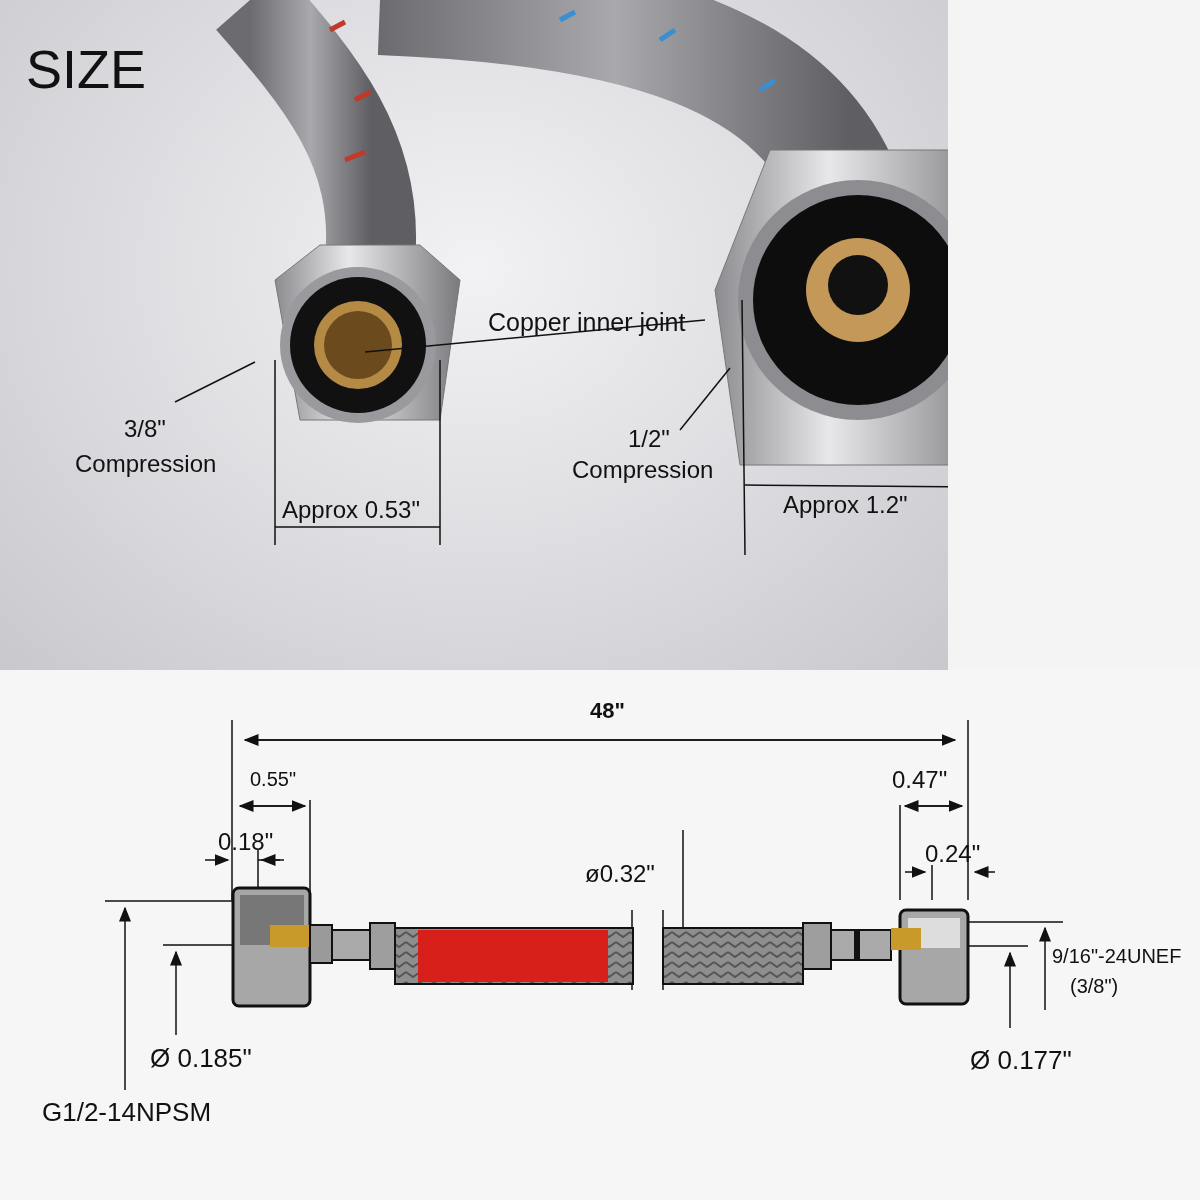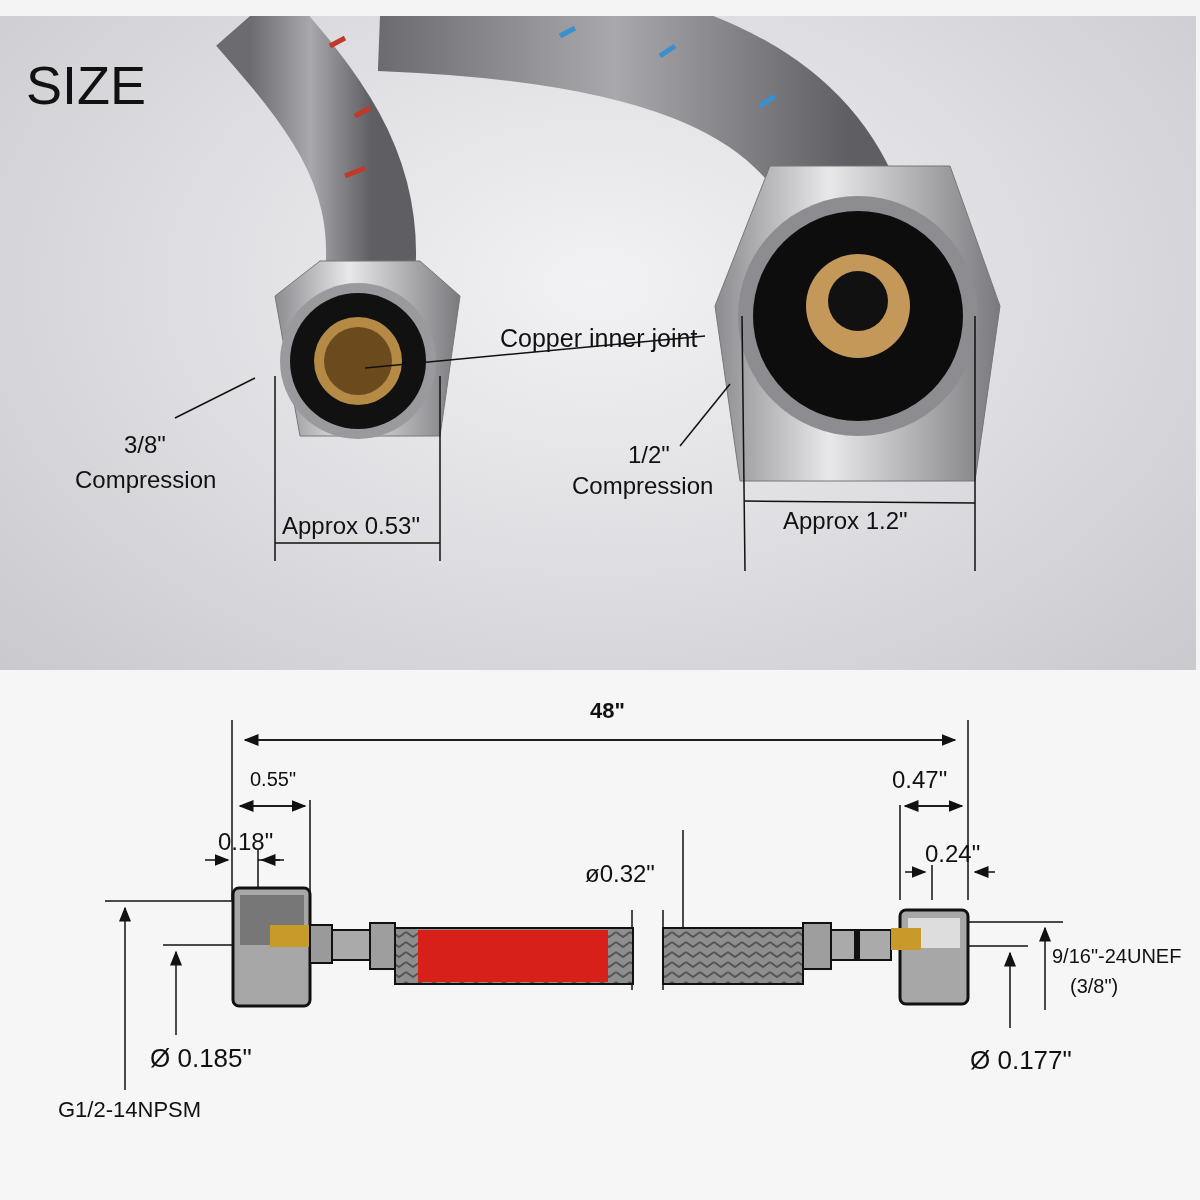--- a/index.html
+++ b/index.html
@@ -1,17 +1,17 @@
 <!DOCTYPE html>
 <html><head>
 <meta charset="utf-8">
 <style>
   html,body{margin:0;padding:0;}
   body{width:1200px;height:1200px;position:relative;overflow:hidden;background:#f4f4f4;font-family:"Liberation Sans",sans-serif;}
-  .photo{position:absolute;left:0;top:16px;width:1196px;height:670px;
+  .photo{position:absolute;left:0;top:0;width:948px;height:670px;
     background:radial-gradient(ellipse at 50% 40%,#f2f2f4 0%,#dcdce0 55%,#c9c9cd 100%);overflow:hidden;}
   .drawing{position:absolute;left:0;top:670px;width:1200px;height:530px;background:#f6f6f6;}
   .txt{position:absolute;color:#111;white-space:nowrap;}
   svg{position:absolute;left:0;top:0;}
 </style>
 </head>
 <body>
 
 <div class="photo">
   <svg width="1200" height="670">
@@ -58,21 +58,21 @@
     <line x1="730" y1="368" x2="680" y2="430" stroke="#111" stroke-width="1.5"></line>
 
     <line x1="275" y1="360" x2="275" y2="545" stroke="#111" stroke-width="1.5"></line>
     <line x1="440" y1="360" x2="440" y2="545" stroke="#111" stroke-width="1.5"></line>
     <line x1="275" y1="527" x2="440" y2="527" stroke="#111" stroke-width="1.5"></line>
     <line x1="742" y1="300" x2="745" y2="555" stroke="#111" stroke-width="1.5"></line>
     <line x1="975" y1="300" x2="975" y2="555" stroke="#111" stroke-width="1.5"></line>
     <line x1="745" y1="485" x2="975" y2="487" stroke="#111" stroke-width="1.5"></line>
   </svg>
   <div class="txt" style="left:26px;top:38px;font-size:54px;">SIZE</div>
-  <div class="txt" style="left:488px;top:308px;font-size:25px;margin-left:12px;">Copper inner joint</div>
+  <div class="txt" style="left:488px;top:308px;font-size:25px;">Copper inner joint</div>
   <div class="txt" style="left:124px;top:415px;font-size:24px;">3/8"</div>
   <div class="txt" style="left:75px;top:450px;font-size:24px;">Compression</div>
   <div class="txt" style="left:282px;top:496px;font-size:24px;">Approx 0.53"</div>
   <div class="txt" style="left:628px;top:425px;font-size:24px;">1/2"</div>
   <div class="txt" style="left:572px;top:456px;font-size:24px;">Compression</div>
   <div class="txt" style="left:783px;top:491px;font-size:24px;">Approx 1.2"</div>
 </div>
 
 <div class="drawing">
   <svg width="1200" height="530">
@@ -149,14 +149,14 @@
   <div class="txt" style="left:590px;top:28px;font-size:22px;font-weight:bold;">48"</div>
   <div class="txt" style="left:250px;top:98px;font-size:20px;">0.55"</div>
   <div class="txt" style="left:218px;top:158px;font-size:24px;">0.18"</div>
   <div class="txt" style="left:585px;top:190px;font-size:24px;">ø0.32"</div>
   <div class="txt" style="left:892px;top:96px;font-size:24px;">0.47"</div>
   <div class="txt" style="left:925px;top:170px;font-size:24px;">0.24"</div>
   <div class="txt" style="left:1052px;top:275px;font-size:20px;">9/16"-24UNEF</div>
   <div class="txt" style="left:1070px;top:305px;font-size:20px;">(3/8")</div>
   <div class="txt" style="left:150px;top:373px;font-size:26px;">Ø 0.185"</div>
   <div class="txt" style="left:970px;top:375px;font-size:26px;">Ø 0.177"</div>
-  <div class="txt" style="left:58px;top:427px;font-size:22px;">G1/2-14NPSM</div>
+  <div class="txt" style="left:42px;top:427px;font-size:26px;">G1/2-14NPSM</div>
 </div>
 
 </body></html>

